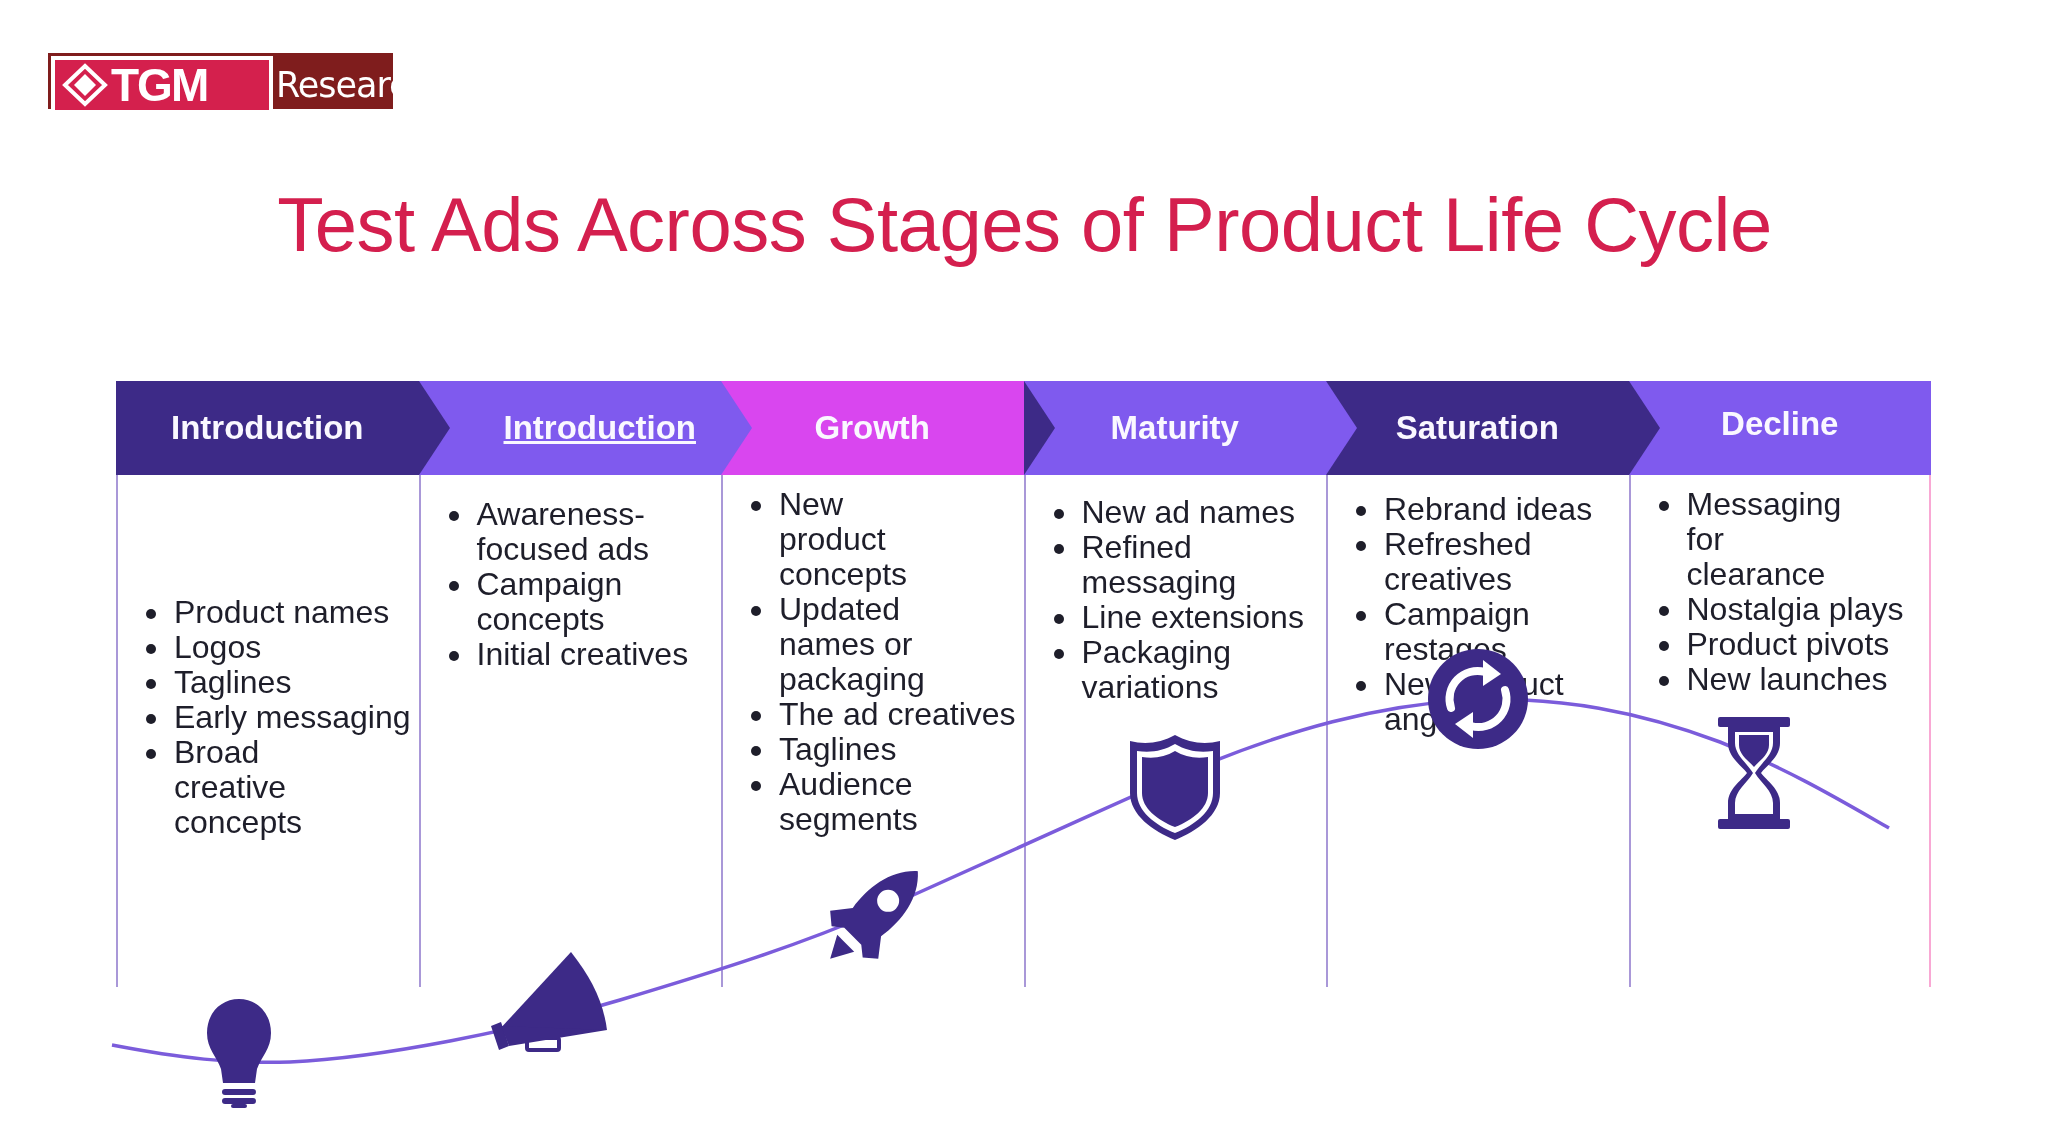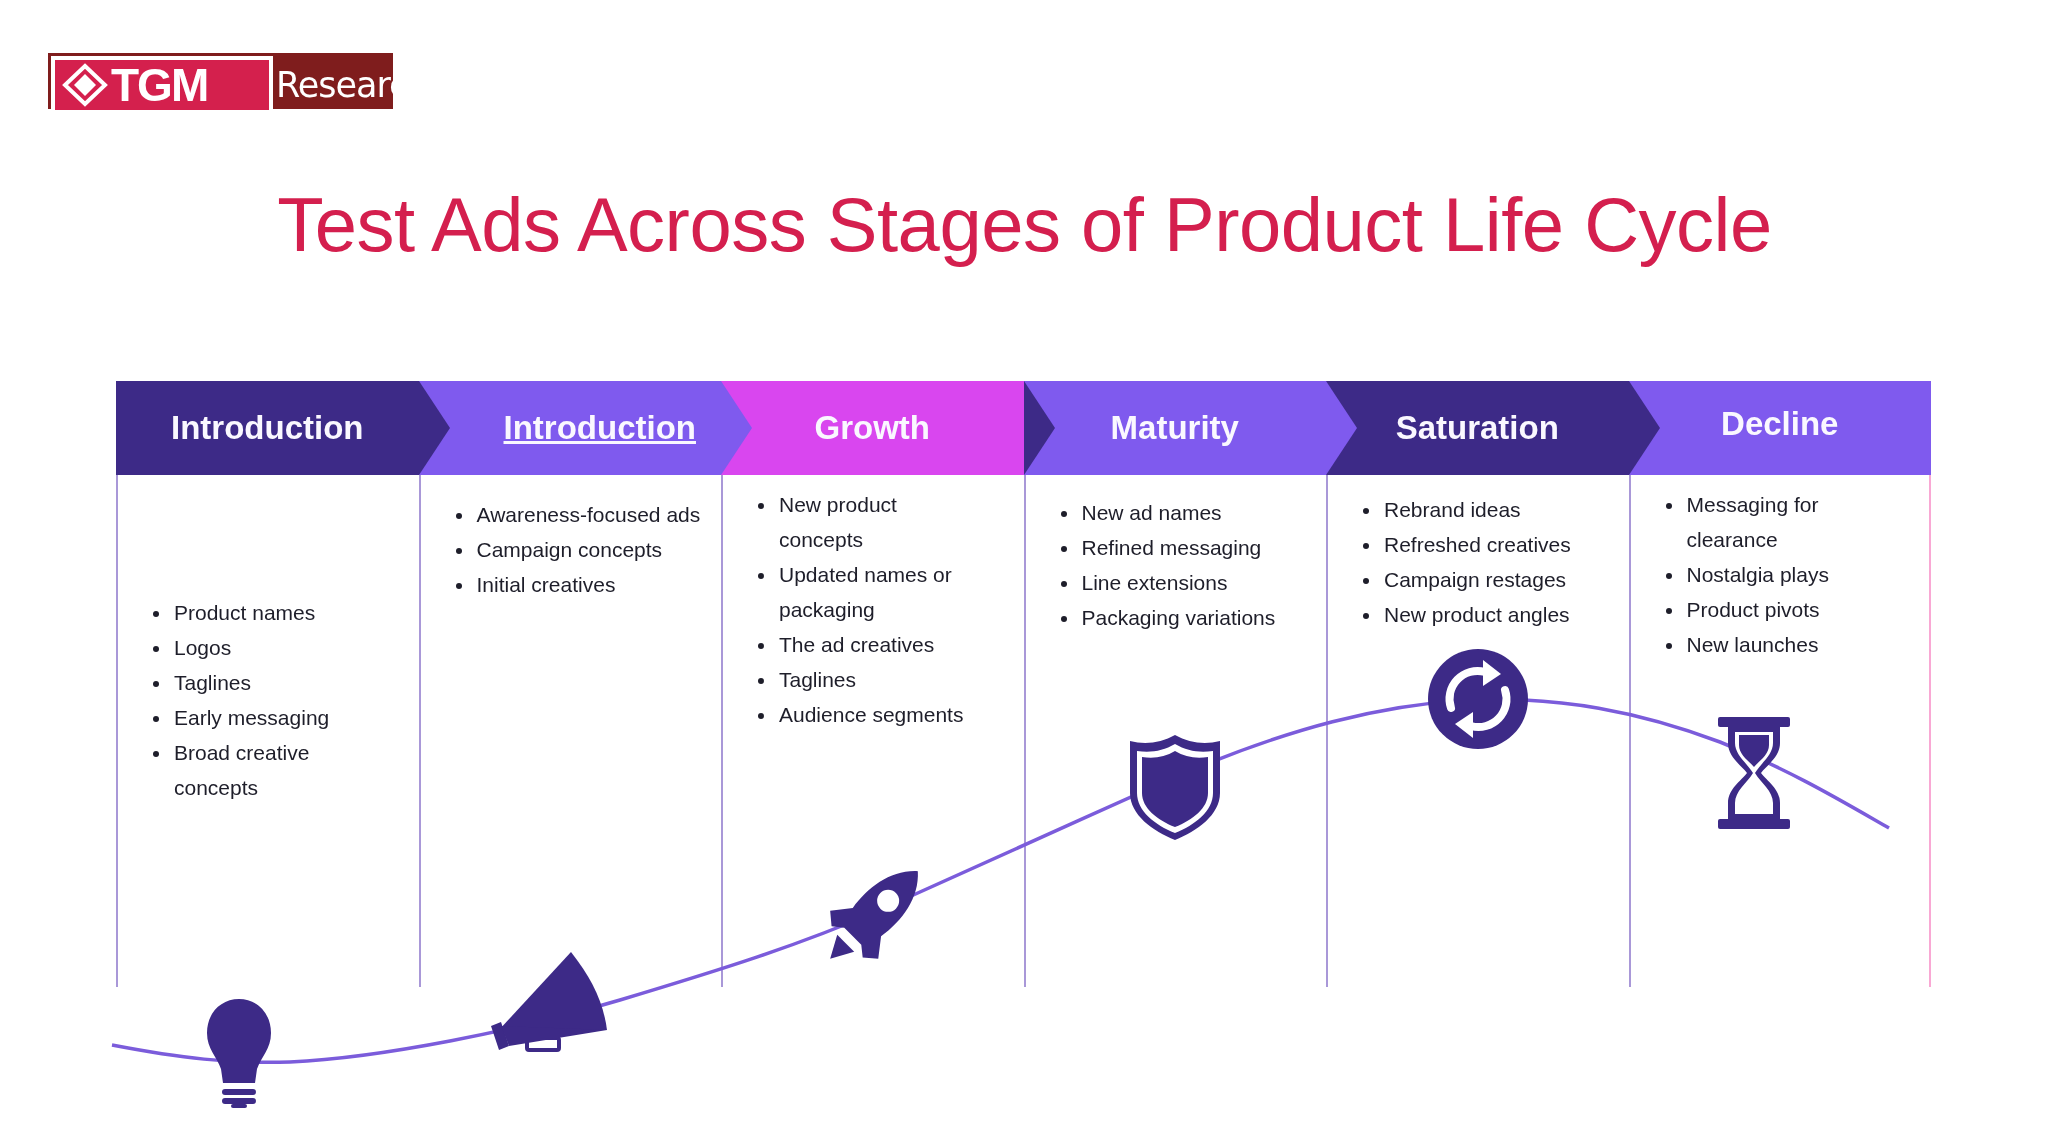--- a/index.html
+++ b/index.html
@@ -11,21 +11,21 @@
   .logo .tgm { color:#fff; font-weight:bold; font-size:46px; letter-spacing:-2px; line-height:50px; font-family:"Liberation Sans", sans-serif; }
   .logo .research { position:absolute; left:228px; top:0; height:64px; line-height:64px; color:#fff; font-size:35px; font-family:"DejaVu Sans", sans-serif; letter-spacing:-1px; }
   .title { position:absolute; left:0; width:2049px; top:180px; text-align:center; color:#D41F4E; font-weight:normal; font-size:76px; line-height:90px; letter-spacing:-0.5px; }
   .table { position:absolute; left:116px; top:381px; width:1815px; height:606px; }
   .col { position:absolute; top:0; width:302.5px; height:606px; box-sizing:border-box; }
   .col .body { position:absolute; top:94px; left:0; right:0; bottom:0; border-left:2px solid #A998D8; }
   .col.last .body { border-right:2px solid #f9a8d4; }
   .col .head { position:absolute; top:0; left:0; height:94px; width:302.5px; display:flex; align-items:center; justify-content:center; color:#FAF8FF; font-weight:bold; font-size:33px; }
   .col .head span { position:relative; z-index:3; }
   .arrow { position:absolute; top:0; width:0; height:0; border-top:47px solid transparent; border-bottom:47px solid transparent; z-index:2; }
-  ul { position:absolute; top:120px; left:16px; right:6px; margin:0; padding:0 0 0 38px; color:#1E1E2A; font-size:21px; line-height:35px; }
+  ul { position:absolute; top:120px; left:16px; right:6px; margin:0; padding:0 0 0 38px; color:#1E1E2A; font-size:32px; line-height:35px; }
   ul li { padding-left:2px; }
   svg.curve { position:absolute; left:0; top:0; width:2049px; height:1135px; z-index:4; pointer-events:none; }
   .icon { position:absolute; z-index:5; }
 </style>
 </head>
 <body>
 
 <div class="logo">
   <div class="frame"></div>
   <div class="red">

